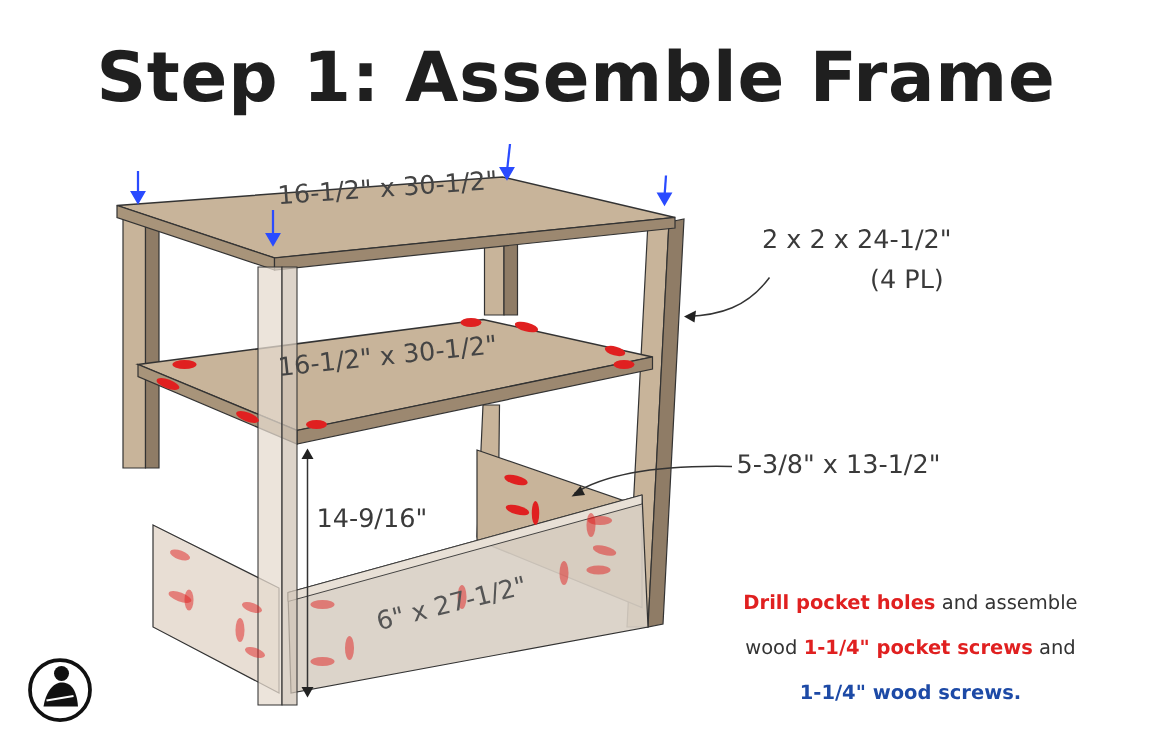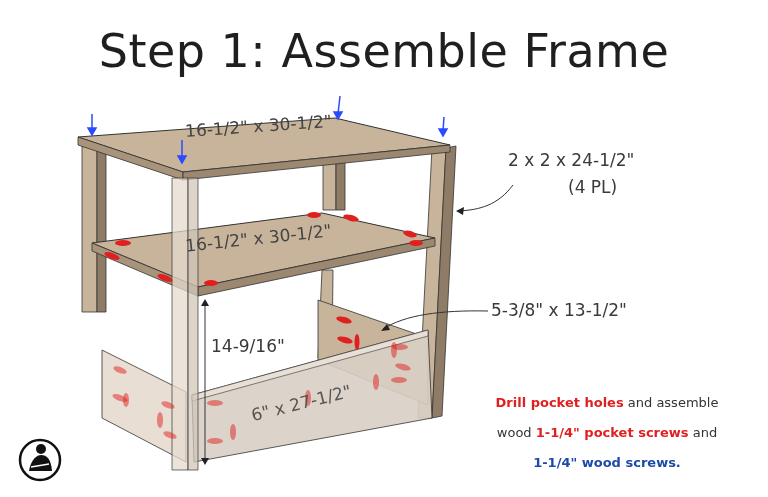--- a/index.html
+++ b/index.html
@@ -1,17 +1,17 @@
 <!DOCTYPE html>
 <html><head>
 <meta charset="utf-8">
 <style>
   html, body { margin:0; padding:0; background:#ffffff; }
   body { width:768px; height:497px; position:relative; overflow:hidden; font-family:"DejaVu Sans", sans-serif; }
-  .title { position:absolute; left:0; width:768px; top:24px; text-align:center; font-size:46px; font-weight:400; color:#1f1f1f; letter-spacing:0.5px; font-family:"DejaVu Sans", sans-serif; }
+  .title { position:absolute; left:0; width:768px; top:24px; text-align:center; font-size:46px; font-weight:700; color:#1f1f1f; letter-spacing:0.5px; font-family:"DejaVu Sans", sans-serif; }
   svg.art { position:absolute; left:0; top:0; }
   .callout { position:absolute; color:#3a3a3a; font-size:17px; white-space:nowrap; }
   .note { position:absolute; left:452px; top:388px; width:310px; text-align:center; font-size:13px; line-height:30px; color:#333; }
   .red { color:#e02020; font-weight:bold; }
   .blue { color:#1d4aa6; font-weight:bold; }
   .logo { position:absolute; left:17px; top:437px; width:46px; height:46px; }
 </style>
 </head>
 <body>
 
@@ -116,21 +116,21 @@
     <polygon points="456,211 464,207 463,215"></polygon>
     <polygon points="381,331 387,324 390,330"></polygon>
     <polygon points="201,306 209,306 205,299"></polygon>
     <polygon points="201,458 209,458 205,465"></polygon>
   </g>
 </svg>
 
 <div class="callout" style="left:185px;top:116px;font-size:17px;transform:rotate(-4deg);color:#444;">16-1/2" x 30-1/2"</div>
 <div class="callout" style="left:185px;top:228px;font-size:17px;transform:rotate(-6deg);color:#444;">16-1/2" x 30-1/2"</div>
 <div class="callout" style="left:508px;top:150px;">2 x 2 x 24-1/2"</div>
-<div class="callout" style="left:568px;top:177px;">(4 PL)</div>
+<div class="callout" style="left:580px;top:177px;">(4 PL)</div>
 <div class="callout" style="left:491px;top:300px;">5-3/8" x 13-1/2"</div>
 <div class="callout" style="left:211px;top:336px;">14-9/16"</div>
 <div class="callout" style="left:250px;top:393px;transform:rotate(-14deg);color:#555;">6" x 27-1/2"</div>
 
 <div class="note">
   <span class="red">Drill pocket holes</span><span> and assemble</span><br>
   <span>wood </span><span class="red">1-1/4" pocket screws</span><span> and</span><br>
   <span class="blue">1-1/4" wood screws.</span>
 </div>
 

